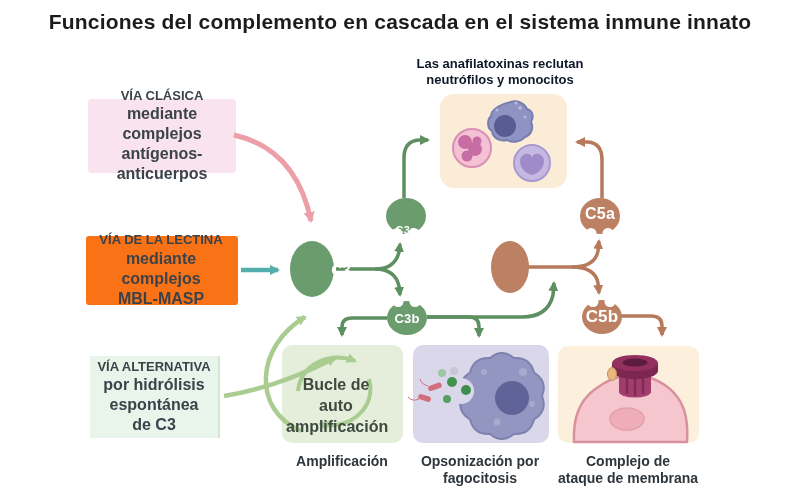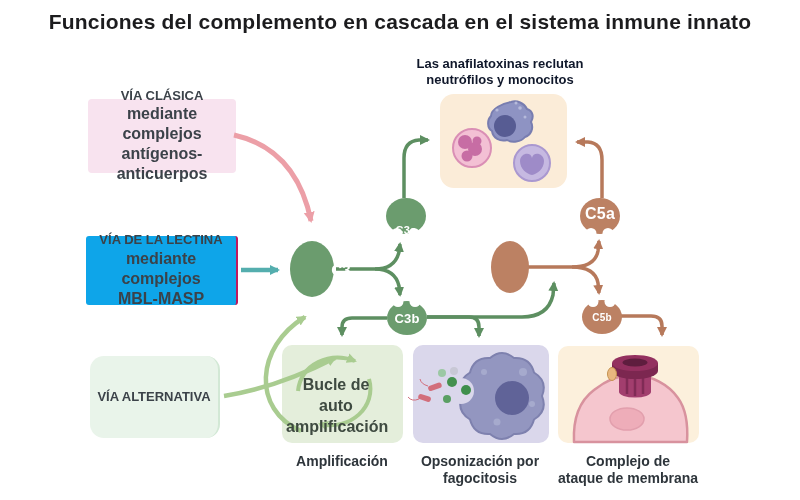--- a/index.html
+++ b/index.html
@@ -3,24 +3,24 @@
 <meta charset="utf-8">
 <style>
   html,body{margin:0;padding:0;background:#fff;}
   #canvas{position:relative;width:800px;height:500px;background:#ffffff;
           font-family:"Liberation Sans",sans-serif;overflow:hidden;}
   .title{position:absolute;left:0;top:10px;width:800px;text-align:center;
          font-size:21px;font-weight:bold;color:#1c1c1e;letter-spacing:.2px;z-index:3;}
   .box{position:absolute;z-index:1;box-sizing:border-box;display:flex;flex-direction:column;
        align-items:center;justify-content:center;}
   .clasica{left:88px;top:99px;width:148px;height:74px;background:#f8e3ef;border-radius:4px;}
-  .lectina{left:86px;top:236px;width:152px;height:69px;background:#0ea5e9;
-           border-right:2px solid #be185d;border-radius:3px;}
+  .lectina{left:86px;top:236px;width:152px;height:69px;background:#f97316;
+           border-right:2px solid #f97316;border-radius:3px;}
   .alternativa{left:90px;top:356px;width:130px;height:82px;background:#e9f4ea;
-           border-right:2px solid #d2e8d5;border-radius:14px;}
+           border-right:2px solid #d2e8d5;border-radius:0;}
   .topbox{left:440px;top:94px;width:127px;height:94px;background:#fbecd8;border-radius:14px;}
   .ampbox{left:282px;top:345px;width:121px;height:98px;background:#e4eedb;border-radius:10px;}
   .opsbox{left:413px;top:345px;width:136px;height:98px;background:#dad7eb;border-radius:10px;}
   .macbox{left:558px;top:346px;width:141px;height:97px;background:#fcf0dc;border-radius:10px;}
   .bname{font-size:13px;font-weight:bold;color:#3b4249;text-align:center;line-height:1.25;}
   .bdesc{font-size:16px;font-weight:bold;color:#3b4249;text-align:center;line-height:1.25;}
   .pre{white-space:pre-line;}
   svg#art{position:absolute;left:0;top:0;z-index:2;pointer-events:none;}
   .nlabel{position:absolute;z-index:3;color:#ffffff;font-weight:bold;text-align:center;
           transform:translate(-50%,-50%);letter-spacing:.2px;}
@@ -46,20 +46,23 @@
     <div class="bdesc pre">mediante complejos
 antígenos-anticuerpos</div>
   </div>
   <div class="box lectina">
     <div class="bname">VÍA DE LA LECTINA</div>
     <div class="bdesc pre">mediante complejos
 MBL-MASP</div>
   </div>
   <div class="box alternativa">
     <div class="bname">VÍA ALTERNATIVA</div>
+    <div class="bdesc pre">por hidrólisis
+espontánea
+de C3</div>
   </div>
 
   <div class="box topbox"></div>
   <div class="box ampbox"></div>
   <div class="box opsbox"></div>
   <div class="box macbox"></div>
 
   <svg id="art" width="800" height="500" viewBox="0 0 800 500">
     <defs>
       <marker id="ah-dg" markerUnits="userSpaceOnUse" markerWidth="14" markerHeight="14" refX="8" refY="5" orient="auto">
@@ -201,21 +204,21 @@
 neutrófilos y monocitos</div>
   <div class="loop-text pre">Bucle de
 auto
 amplificación</div>
 
   <div class="nlabel" style="left:312px;top:269px;font-size:15px;margin-left:29px;">C3</div>
   <div class="nlabel" style="left:510px;top:267px;font-size:14px;margin-top:32px;">C5</div>
   <div class="nlabel" style="left:406px;top:214px;font-size:11px;margin-top:16px;">C3a</div>
   <div class="nlabel" style="left:407px;top:318px;font-size:13px;">C3b</div>
   <div class="nlabel" style="left:600px;top:214px;font-size:16px;">C5a</div>
-  <div class="nlabel" style="left:602px;top:317px;font-size:10px;">C5b</div>
+  <div class="nlabel" style="left:602px;top:317px;font-size:17px;">C5b</div>
 
   <div class="outcome o1 pre">Amplificación</div>
   <div class="outcome o2 pre">Opsonización por
 fagocitosis</div>
   <div class="outcome o3 pre">Complejo de
 ataque de membrana</div>
 
 </div>
 
 </body></html>

